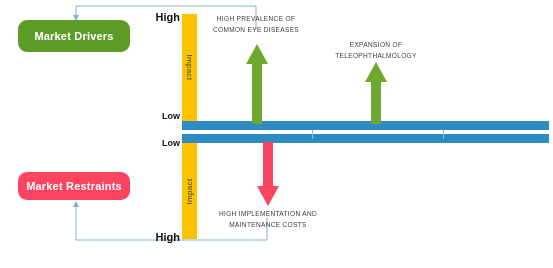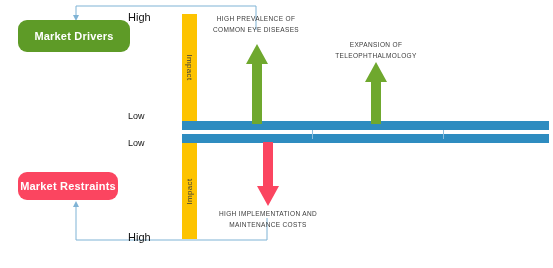--- a/index.html
+++ b/index.html
@@ -32,21 +32,21 @@
     text-align: center;
     line-height: 1.1;
   }
   #drivers-pill {
     left: 18px; top: 20px;
     width: 112px; height: 32px;
     background: #5E9B27;
   }
   #restraints-pill {
     left: 18px; top: 172px;
-    width: 100px; height: 28px;
+    width: 112px; height: 28px;
     background: #FB4560;
   }
 
   
   .axis-bar {
     position: absolute;
     background: #FDC300;
     display: flex;
     align-items: center;
     justify-content: center;
@@ -59,23 +59,23 @@
     color: #3b3b3b;
     white-space: nowrap;
     letter-spacing: .3px;
   }
   #axis-bar-top .axis-bar-label   { transform: rotate(90deg); }
   #axis-bar-bottom .axis-bar-label{ transform: rotate(-90deg); }
 
   
   .scale-label {
     position: absolute;
-    font-weight: normal;
+    font-weight: bold;
     color: #111111;
-    text-align: left;
+    text-align: right;
     white-space: nowrap;
   }
   #scale-high-top    { left: 128px; top: 11px;  width: 52px; font-size: 11px; }
   #scale-low-top     { left: 128px; top: 111px; width: 52px; font-size: 9px; }
   #scale-low-bottom  { left: 128px; top: 138px; width: 52px; font-size: 9px; }
   #scale-high-bottom { left: 128px; top: 231px; width: 52px; font-size: 11px; }
 
   
   .base-bar {
     position: absolute;

